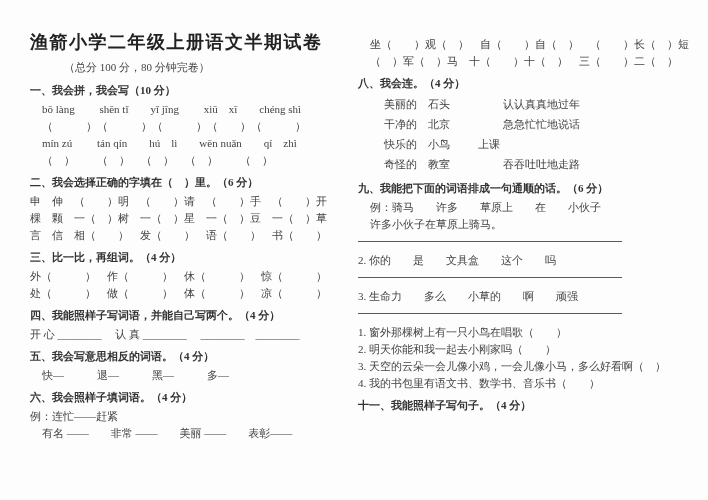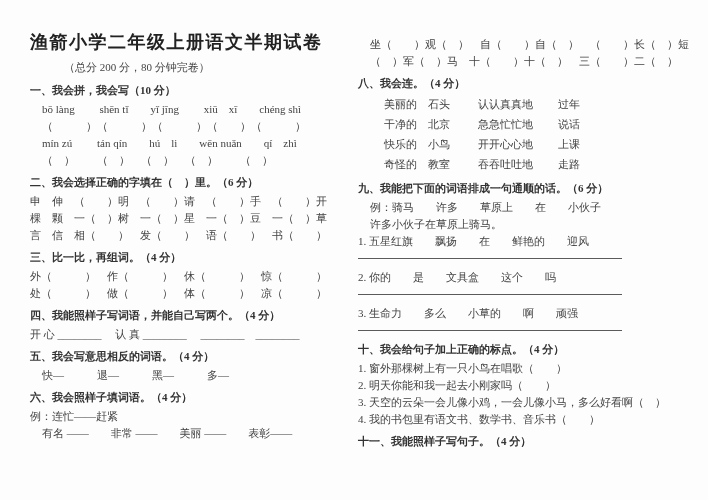--- a/index.html
+++ b/index.html
@@ -24,35 +24,35 @@
   .subtitle { padding-left:34px; line-height:18px; margin-bottom:6px; color:#444; }
   .h {
     font-weight:bold; color:#333;
     line-height:16px; margin:6px 0 3px; white-space:nowrap;
   }
   .ln { line-height:16px; margin-bottom:1px; white-space:nowrap; color:#424242; }
   .indent { padding-left:12px; }
   .match-row { display:flex; padding-left:26px; line-height:20px; white-space:nowrap; }
   .match-row .c1 { width:44px; }
   .match-row .c2 { width:50px; }
-  .match-row .c3 { width:80px; }
+  .match-row .c3 { width:80px;text-align:right; }
   .ans-line {
     width:264px; height:1px; background:#5a5a5a;
     margin:9px 0 10px 0;
   }
   .sec { margin:0; }
 </style>
 </head>
 <body>
 
 <div class="page">
 
   <div class="col col-left">
     <div class="title">渔箭小学二年级上册语文半期试卷</div>
-    <div class="subtitle">（总分 200 分，80 分钟完卷）</div>
+    <div class="subtitle">（总分 100 分，80 分钟完卷）</div>
 
     <div class="sec">
       <div class="h">一、我会拼，我会写（10 分）</div>
       <div class="ln indent">bō làng　　 shēn tǐ　　yǐ jīng　　 xiū　xī　　chéng shì</div>
       <div class="ln indent">（　　　）（　　　）（　　　）（　　）（　　　）</div>
       <div class="ln indent">mín zú　　 tán qín　　hú　li　　wēn nuǎn　　qí　zhì</div>
       <div class="ln indent">（　）　　（　）　（　）　（　）　　（　）</div>
     </div>
 
     <div class="sec">
@@ -102,45 +102,42 @@
       </div>
       <div class="match-row">
         <span class="c1">干净的</span>
         <span class="c2">北京</span>
         <span class="c3">急急忙忙地</span>
         <span class="c4">说话</span>
       </div>
       <div class="match-row">
         <span class="c1">快乐的</span>
         <span class="c2">小鸟</span>
-        <span class="c3">开开心心地</span>
         <span class="c4">上课</span>
       </div>
       <div class="match-row">
         <span class="c1">奇怪的</span>
         <span class="c2">教室</span>
         <span class="c3">吞吞吐吐地</span>
         <span class="c4">走路</span>
       </div>
     </div>
 
     <div class="sec">
       <div class="h">九、我能把下面的词语排成一句通顺的话。（6 分）</div>
       <div class="ln indent">例：骑马　　许多　　草原上　　在　　小伙子</div>
       <div class="ln indent">许多小伙子在草原上骑马。</div>
-      <div class="ln">1. 五星红旗　　飘扬　　在　　鲜艳的　　迎风</div>
       <div class="ans-line"></div>
       <div class="ln">2. 你的　　是　　文具盒　　这个　　吗</div>
       <div class="ans-line"></div>
       <div class="ln">3. 生命力　　多么　　小草的　　啊　　顽强</div>
       <div class="ans-line"></div>
     </div>
 
     <div class="sec">
-      <div class="h">十、我会给句子加上正确的标点。（4 分）</div>
       <div class="ln">1. 窗外那棵树上有一只小鸟在唱歌（　　）</div>
       <div class="ln">2. 明天你能和我一起去小刚家吗（　　）</div>
       <div class="ln">3. 天空的云朵一会儿像小鸡，一会儿像小马，多么好看啊（　）</div>
       <div class="ln">4. 我的书包里有语文书、数学书、音乐书（　　）</div>
     </div>
 
     <div class="sec">
       <div class="h">十一、我能照样子写句子。（4 分）</div>
     </div>
   </div>

